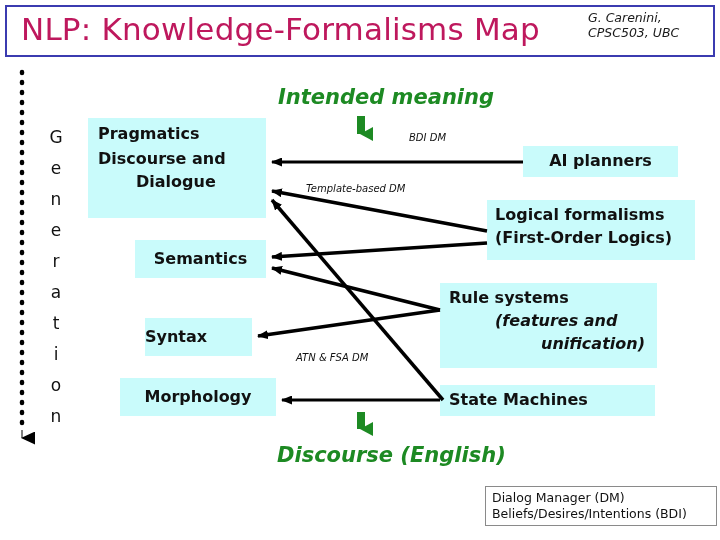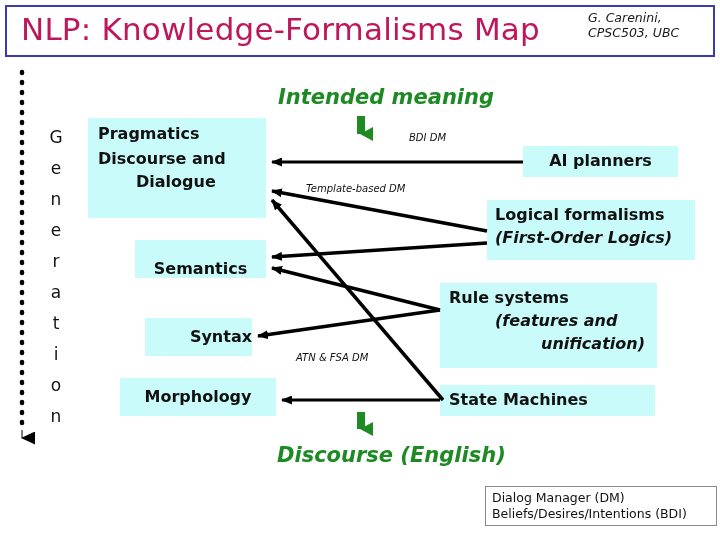--- a/index.html
+++ b/index.html
@@ -42,27 +42,27 @@
     font-family:"DejaVu Sans", sans-serif;
     font-weight:bold;color:#111;box-sizing:border-box;
   }
   .cbox .ln{display:block;white-space:nowrap;}
 
   #box-pragmatics{left:88px;top:118px;width:178px;height:100px;font-size:16px;padding:6px 12px 0 0;}
   #box-pragmatics .ln1{padding-left:10px;}
   #box-pragmatics .ln2{padding-left:10px;margin-top:6px;}
   #box-pragmatics .ln3{padding-left:48px;margin-top:4px;}
 
-  #box-semantics{left:135px;top:240px;width:131px;height:38px;font-size:16px;padding-top:19px;text-align:center;}
-  #box-syntax{left:145px;top:318px;width:107px;height:38px;font-size:16px;padding-top:9px;text-align:right;}
+  #box-semantics{left:135px;top:240px;width:131px;height:38px;font-size:16px;padding-top:9px;text-align:center;}
+  #box-syntax{left:145px;top:318px;width:107px;height:38px;font-size:16px;padding-top:9px;text-align:left;}
   #box-morphology{left:120px;top:378px;width:156px;height:38px;font-size:16px;padding-top:9px;text-align:center;}
 
   #box-aiplanners{left:523px;top:146px;width:155px;height:31px;font-size:16px;padding-top:5px;text-align:center;}
   #box-logical{left:487px;top:200px;width:208px;height:60px;font-size:16px;padding:5px 0 0 8px;}
-  #box-logical .ln2{margin-top:4px;font-style:italic;}
+  #box-logical .ln2{margin-top:4px;}
 
   #box-rules{left:440px;top:283px;width:217px;height:85px;font-size:16px;padding:5px 0 0 9px;}
   #box-rules .ln2{padding-left:46px;margin-top:4px;}
   #box-rules .ln3{padding-left:92px;margin-top:4px;}
   #box-rules .ital{font-style:italic;}
 
   #box-statemachines{left:440px;top:385px;width:215px;height:31px;font-size:16px;padding:5px 0 0 9px;}
 
   
   .green-label{

